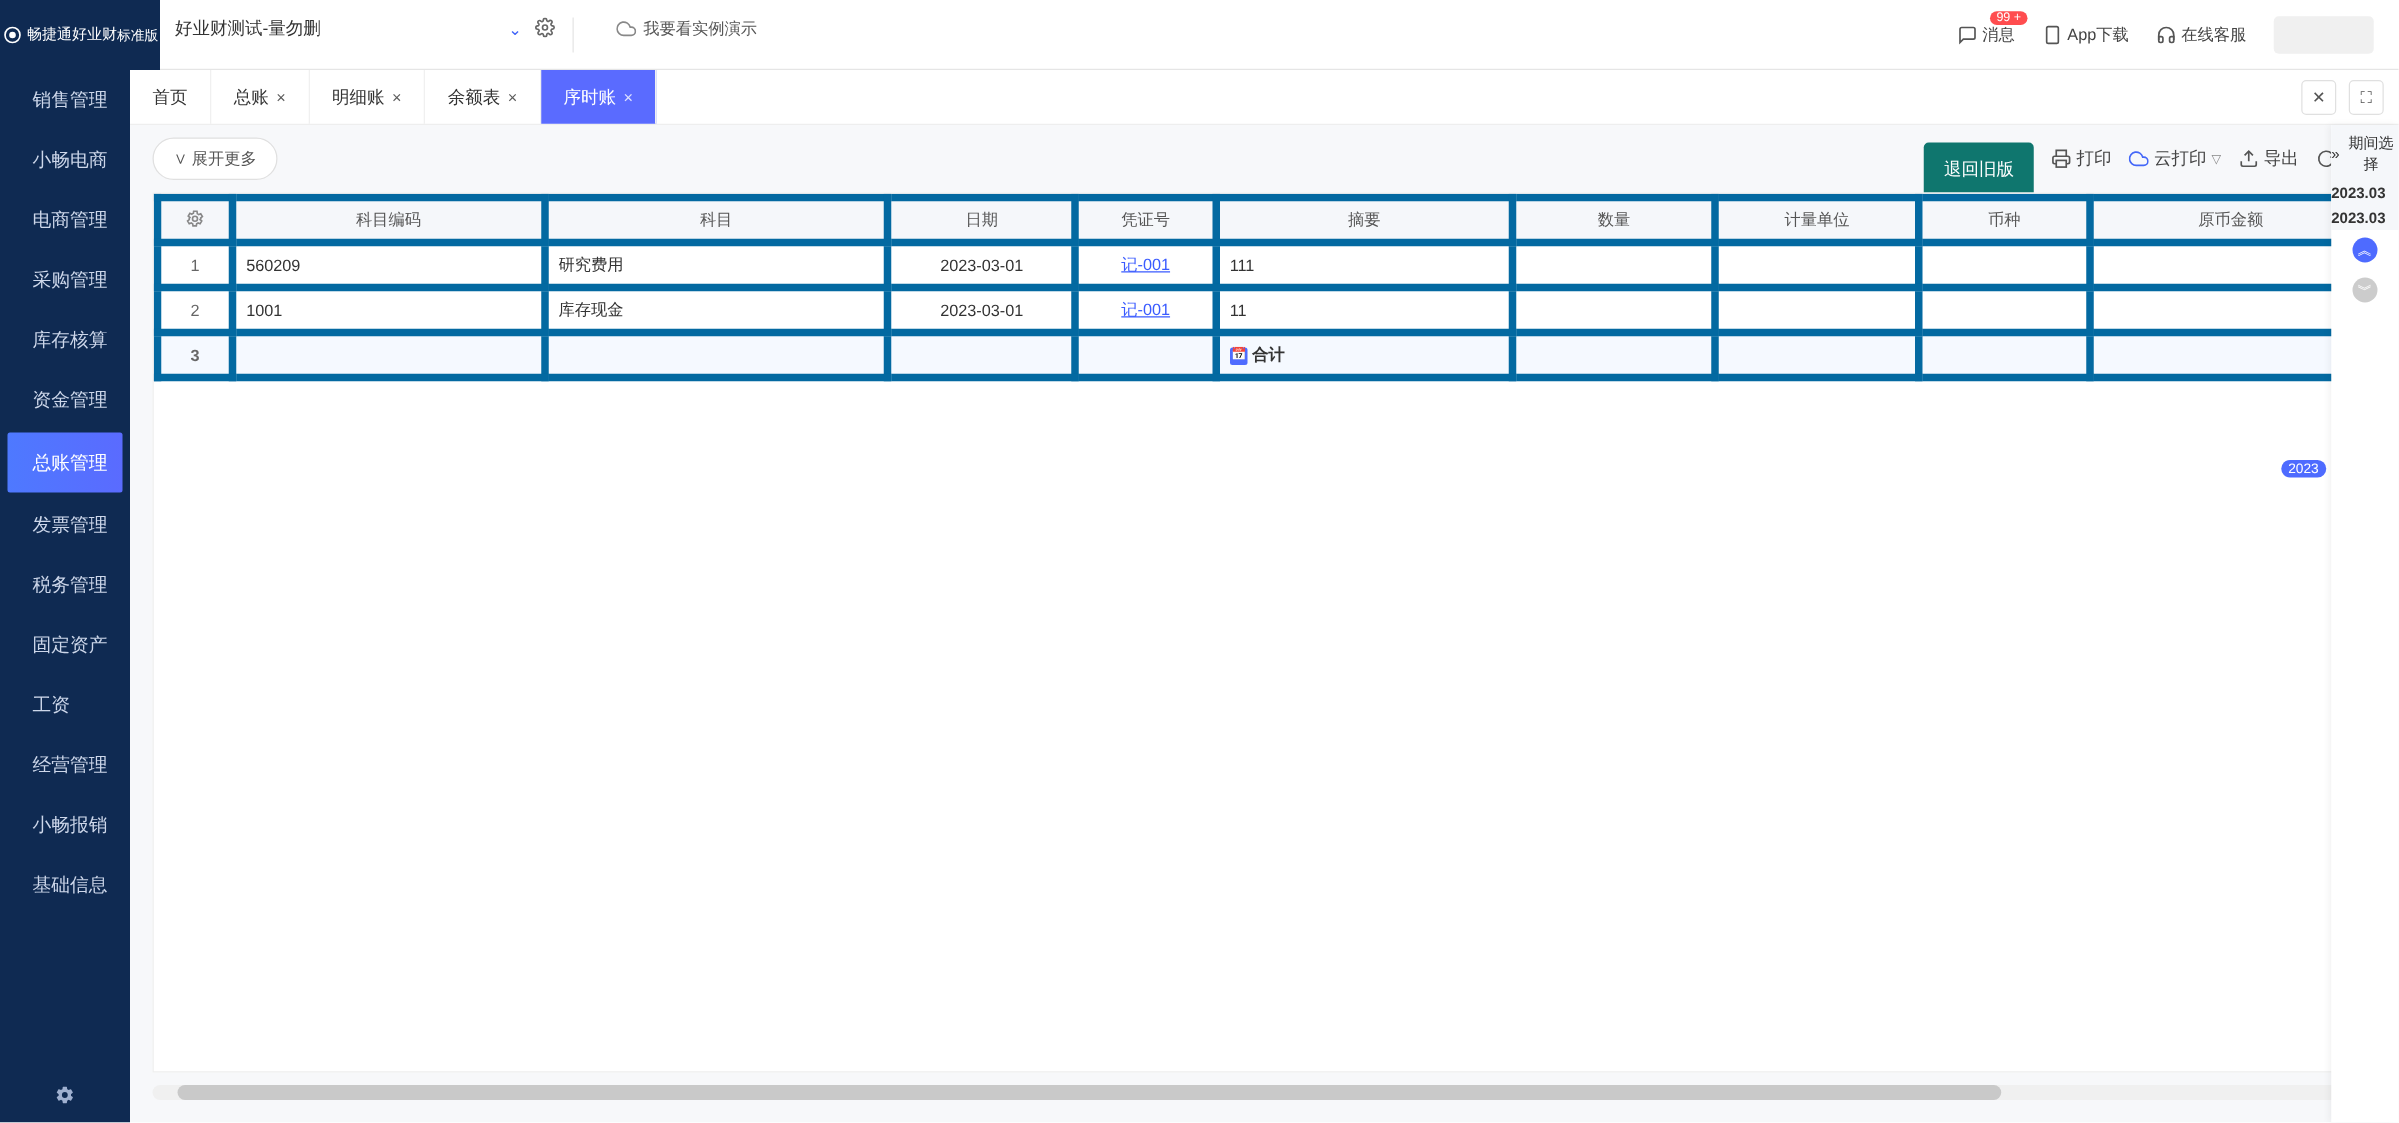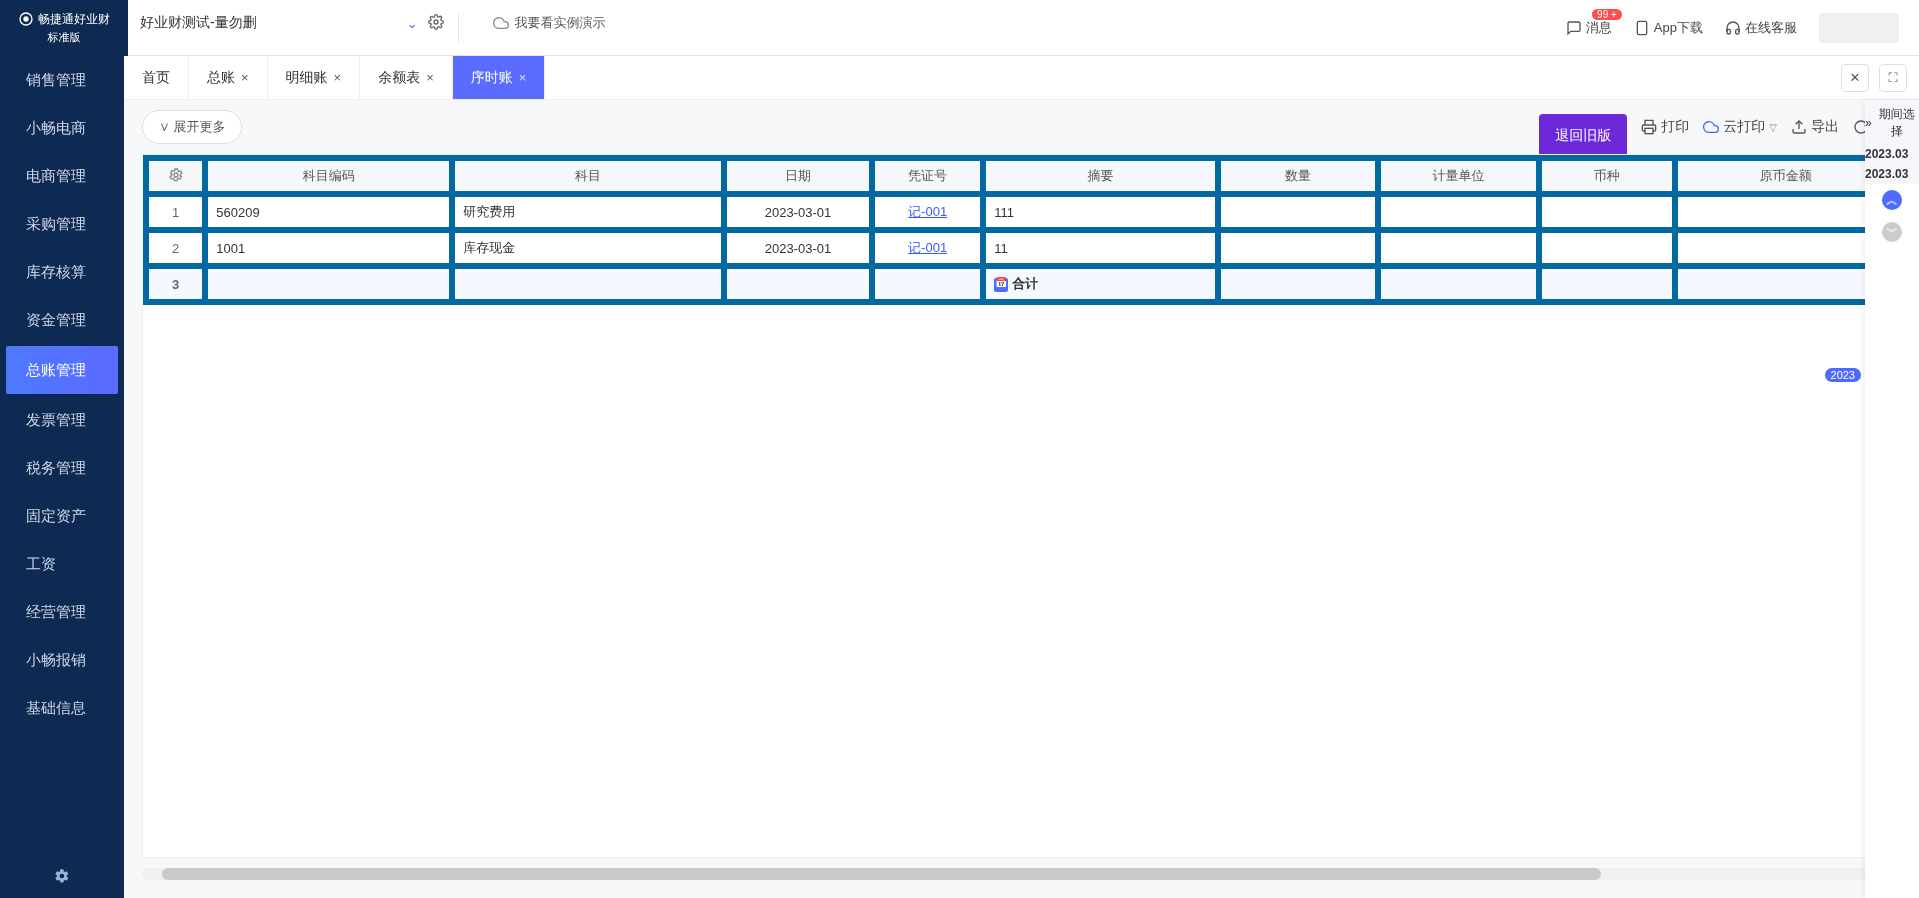--- a/index.html
+++ b/index.html
@@ -1,36 +1,36 @@
 <!DOCTYPE html>
 <html><head>
 <meta charset="utf-8">
 <style>
 * { margin: 0; padding: 0; box-sizing: border-box; }
 body { font-family: "Microsoft YaHei", Arial, sans-serif; font-size: 13px; color: #333; background: #fff; overflow: hidden; }
 
 
 .header { height: 56px; display: flex; align-items: center; border-bottom: 1px solid #e5e5e5; background: #fff; }
-.logo-block { width: 128px; height: 56px; background: #0f2a52; color: #fff; display: flex; flex-direction: column; align-items: center; justify-content: center; }
+.logo-block { width: 128px; height: 56px; background: #0f2a52; color: #fff; display: flex; flex-direction: row; align-items: center; justify-content: center; }
 .logo-line1 { display: flex; align-items: center; gap: 4px; font-size: 12px; }
 .logo-line2 { font-size: 11px; margin-top: 2px; }
 .header-mid { flex: 1; display: flex; align-items: flex-start; padding: 0 12px; }
 .company-name { font-size: 14px; color: #333; margin-right: 140px; }
 .company-drop { display: flex; align-items: center; gap: 10px; }
 .chevron-down { color: #4467f8; }
 .gear-icon { color: #666; }
 .demo-label { color: #555; display: flex; align-items: center; gap: 6px; margin-left: 20px; }
 .header-right { display: flex; align-items: center; gap: 22px; padding-right: 20px; }
 .hr-item { display: flex; align-items: center; gap: 4px; color: #444; font-size: 13px; position: relative; }
 .badge99 { position: absolute; top: -10px; right: -10px; background: #ff4d4f; color: #fff; border-radius: 8px; padding: 0 5px; font-size: 10px; }
 .avatar-spot { width: 80px; height: 30px; background: #f0f0f0; border-radius: 4px; }
 
 
 .layout { display: flex; height: calc(100vh - 56px); }
-.sidebar { width: 124px; background: #0f2a52; color: #cdd7ea; display: flex; flex-direction: column; overflow: hidden; }
+.sidebar { width: 104px; background: #0f2a52; color: #cdd7ea; display: flex; flex-direction: column; overflow: hidden; }
 .sidebar-items { flex: 1; overflow-y: hidden; }
 .sb-item { height: 48px; display: flex; align-items: center; padding-left: 26px; font-size: 15px; cursor: pointer; }
 .sb-item.active { background: linear-gradient(90deg,#4e79ff,#5a6bff); color: #fff; border-radius: 2px; margin: 2px 6px; padding-left: 20px; }
 .sb-bottom { height: 44px; display: flex; align-items: center; justify-content: center; color: #9fb0d0; }
 
 .main { flex: 1; display: flex; flex-direction: column; min-width: 0; background: #f7f8fa; position: relative; }
 
 
 .tabs-row { height: 44px; background: #fff; display: flex; align-items: stretch; border-bottom: 1px solid #eee; }
 .tab { padding: 0 18px; display: flex; align-items: center; gap: 6px; font-size: 14px; color: #333; cursor: pointer; border-right: 1px solid #f0f0f0; }
@@ -39,21 +39,21 @@
 .tabs-right { margin-left: auto; display: flex; align-items: center; gap: 10px; padding: 0 12px; }
 .iconbtn { width: 28px; height: 28px; display: flex; align-items: center; justify-content: center; border: 1px solid #e0e0e0; border-radius: 4px; color: #555; cursor: pointer; }
 
 
 .toolbar { height: 54px; display: flex; align-items: center; padding: 0 18px; gap: 14px; }
 .search-box { display: flex; align-items: center; width: 230px; height: 34px; border: 1px solid #e0e0e0; border-radius: 17px; background: #fff; padding: 0 12px; }
 .search-box input { border: none; outline: none; flex: 1; font-size: 13px; color: #555; }
 .search-box .sicon { color: #4467f8; }
 .expand-more { height: 34px; padding: 0 16px; border: 1px solid #e0e0e0; border-radius: 17px; background: #fff; display: flex; align-items: center; gap: 4px; color: #555; cursor: pointer; }
 .tool-spacer { flex: 1; }
-.btn-primary { height: 44px; padding: 0 16px; background: #6d28d9; color: #fff; border-radius: 4px; display: flex; align-items: center; font-size: 14px; cursor: pointer; margin-top: 18px; }
+.btn-primary { height: 44px; padding: 0 16px; background: #0f766e; color: #fff; border-radius: 4px; display: flex; align-items: center; font-size: 14px; cursor: pointer; margin-top: 18px; }
 .tool-link { display: flex; align-items: center; gap: 4px; color: #444; font-size: 14px; cursor: pointer; }
 .vdrop { font-size: 10px; color: #888; }
 
 
 .table-wrap { flex: 1; margin: 0 18px 10px; background: #fff; border: 1px solid #eee; overflow: auto; position: relative; }
 table { width: 100%; border-collapse: collapse; table-layout: fixed; }
 th, td { border: 6px solid #0369a1; height: 36px; padding: 0 8px; font-size: 13px; white-space: nowrap; overflow: hidden; }
 th { background: #f5f7fa; font-weight: 500; color: #555; text-align: center; }
 td.numcol { text-align: center; color: #666; }
 td.linkcol a { color: #3a5bff; text-decoration: underline; cursor: pointer; }

